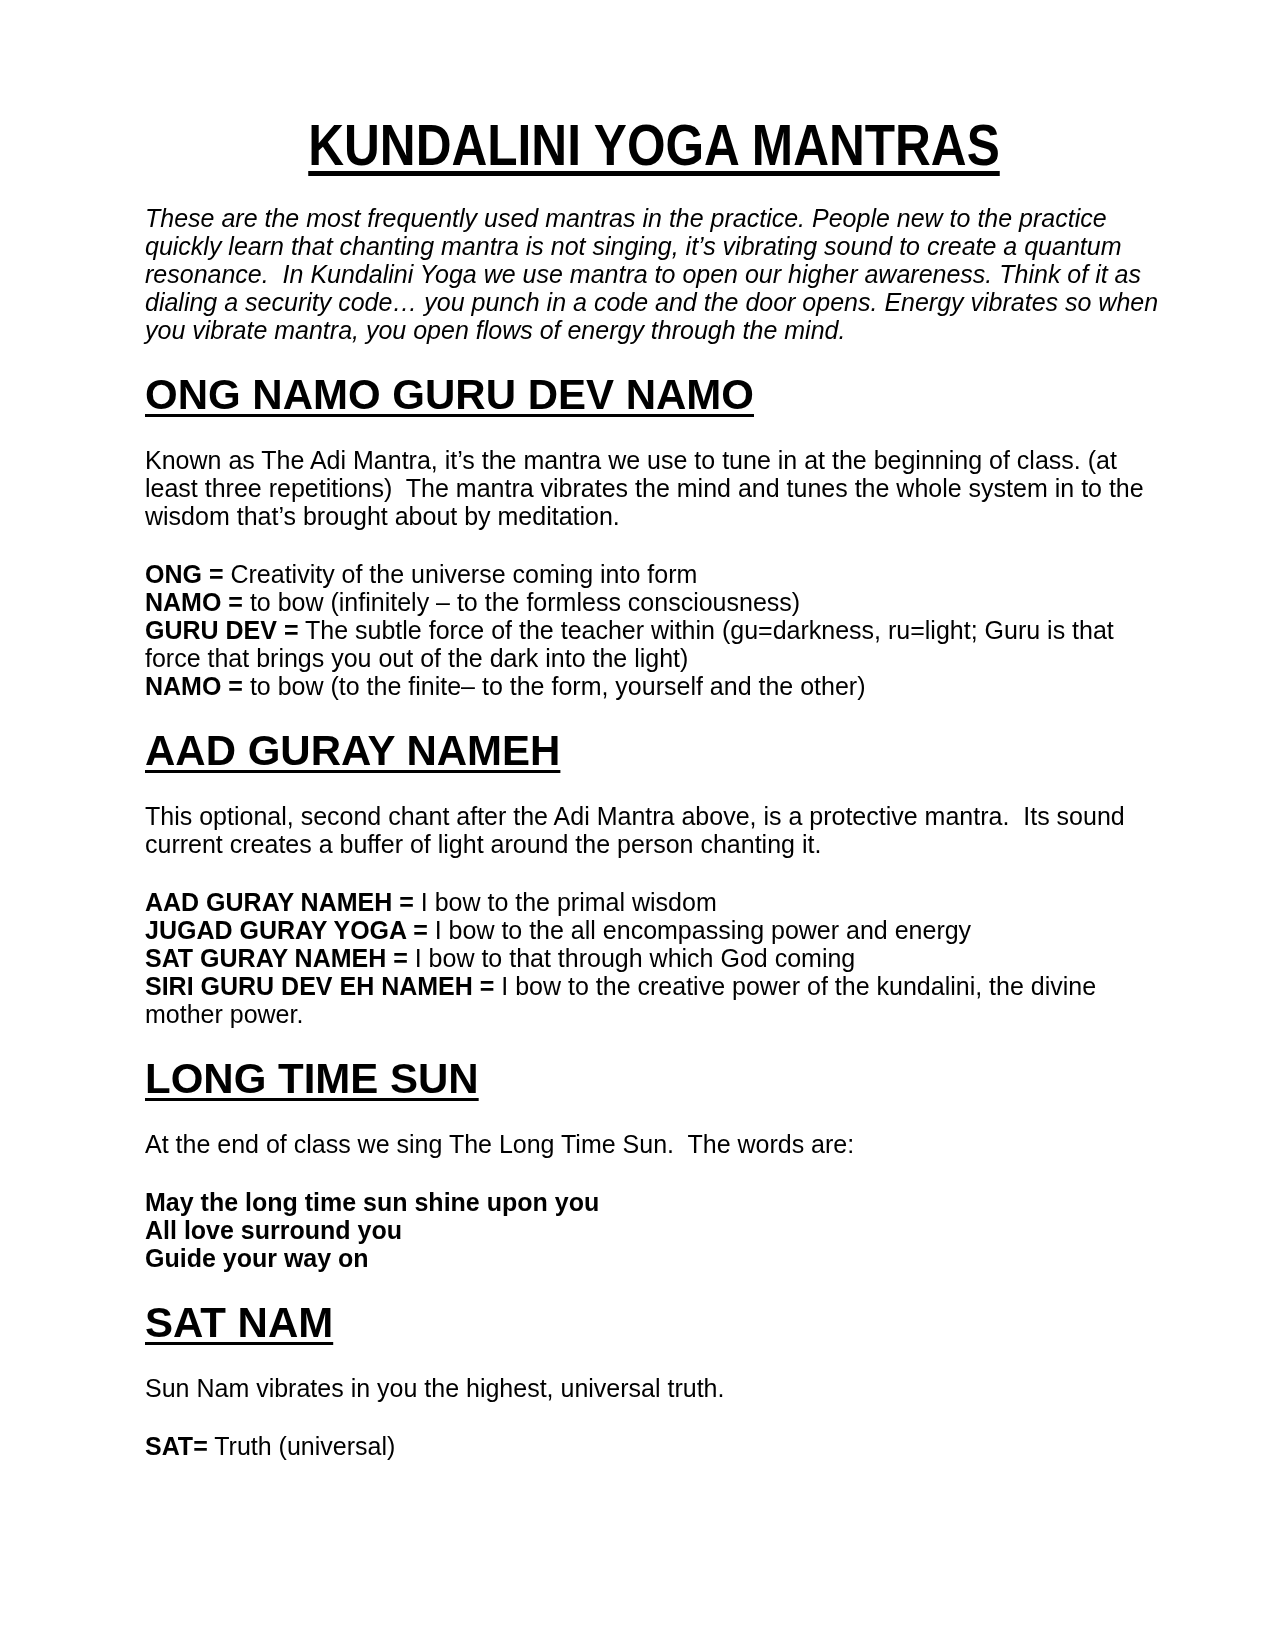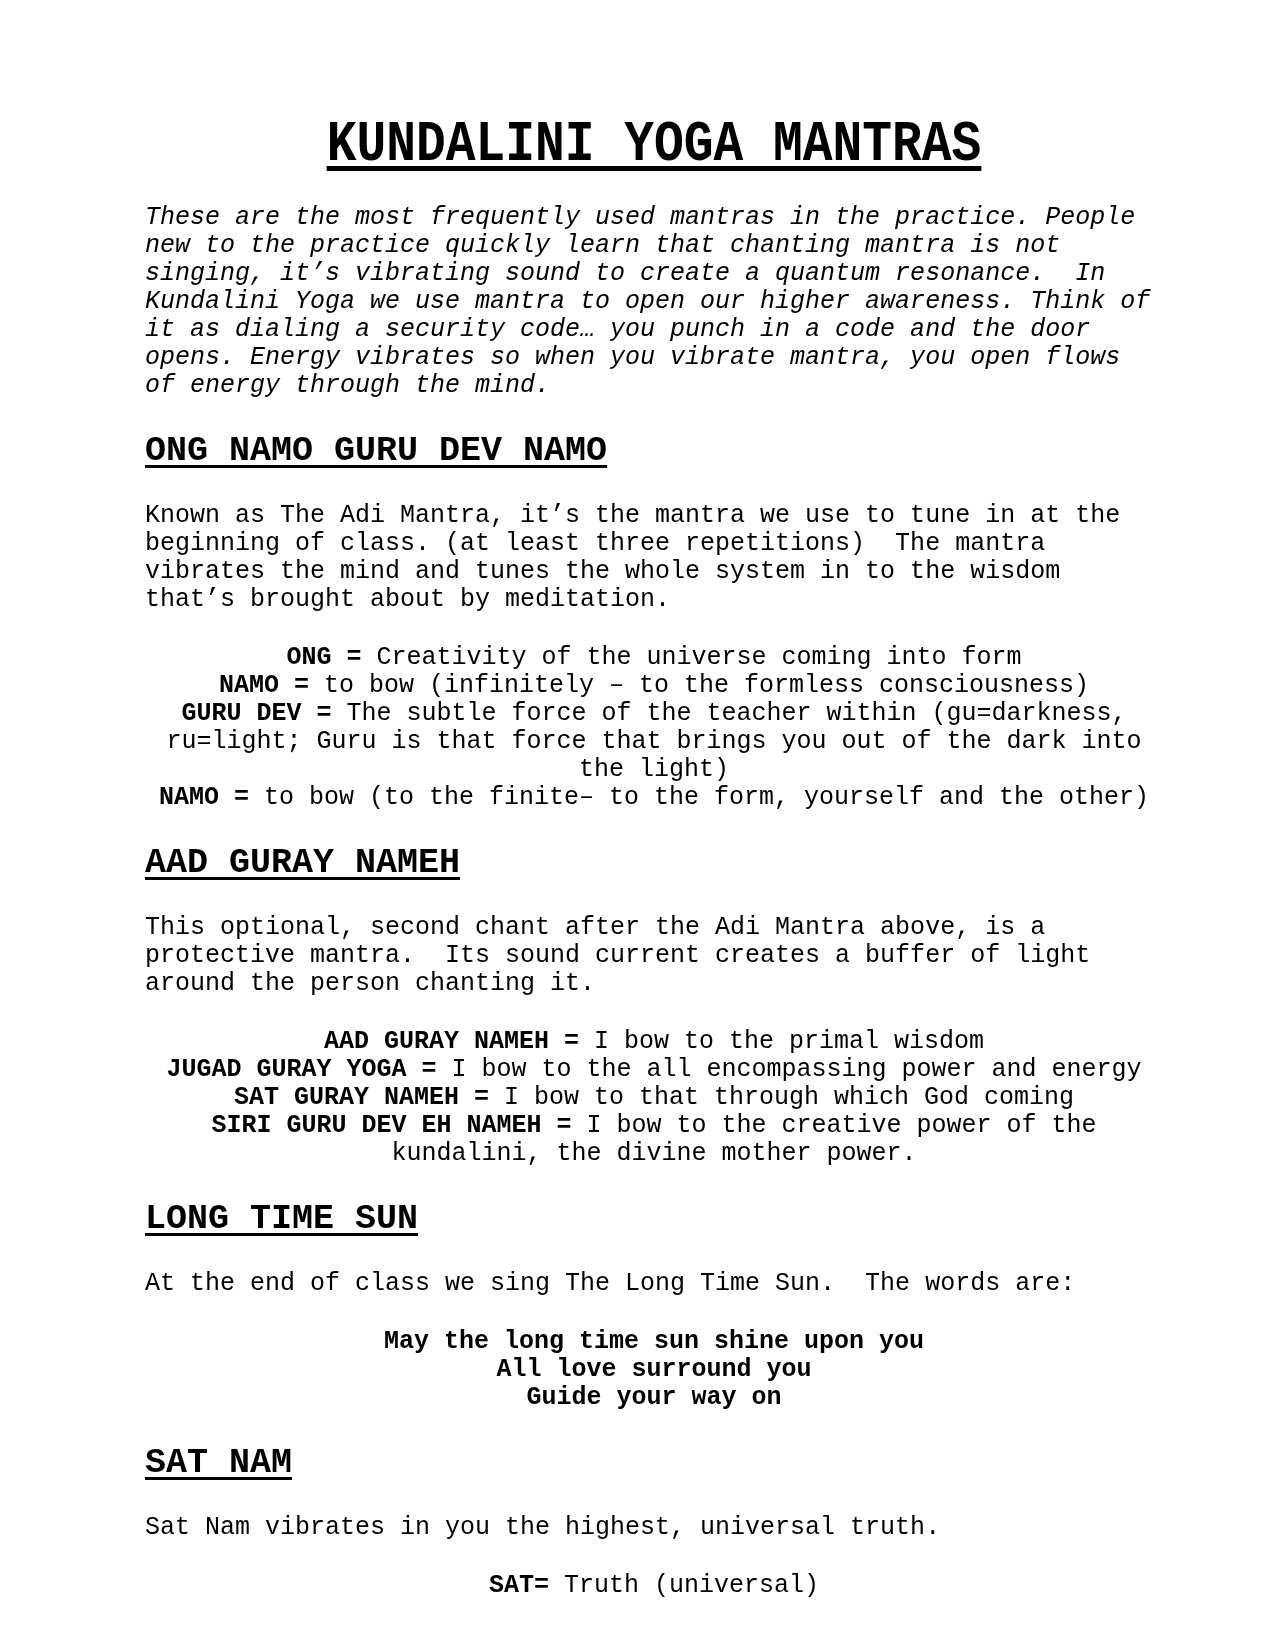--- a/index.html
+++ b/index.html
@@ -12,21 +12,20 @@
     font-size: 25px;
     line-height: 28px;
   }
   .page {
     box-sizing: border-box;
     width: 1275px;
     height: 1650px;
     padding: 112px 112px 0 145px;
     overflow: hidden;
     background: #ffffff;
-    font-family: Liberation Mono, monospace;
   }
   h1.doc-title {
     font-size: 57px;
     line-height: 66px;
     font-weight: 700;
     text-align: center;
     margin: 0 0 26px 0;
     text-decoration: underline;
     text-decoration-thickness: 5px;
     text-underline-offset: 6px;
@@ -34,33 +33,33 @@
     transform-origin: 50% 50%;
     white-space: nowrap;
   }
   p.intro {
     font-style: italic;
     margin: 6px 0 30px 0;
     white-space: pre-wrap;
   }
   section { margin: 0; }
   h2.section-heading {
-    font-size: 35px;
+    font-size: 42px;
     line-height: 42px;
     font-weight: 700;
     margin: 0 0 30px 0;
     text-decoration: underline;
     text-decoration-thickness: 3px;
     text-underline-offset: 5px;
   }
   p.body-para {
     margin: 0 0 30px 0;
     white-space: pre-wrap;
   }
-  .entries { margin: 0 0 30px 0; text-align: center; }
+  .entries { margin: 0 0 30px 0; }
   .entry { white-space: pre-wrap; }
   .entry b { font-weight: 700; }
 </style>
 </head>
 <body>
 
 <div class="page">
 
   <h1 class="doc-title">KUNDALINI YOGA MANTRAS</h1>
 
@@ -93,19 +92,19 @@
     <p class="body-para">At the end of class we sing The Long Time Sun.  The words are:</p>
     <div class="entries">
       <div class="entry"><b>May the long time sun shine upon you</b><span></span></div>
       <div class="entry"><b>All love surround you</b><span></span></div>
       <div class="entry"><b>Guide your way on</b><span></span></div>
     </div>
   </section>
 
   <section>
     <h2 class="section-heading">SAT NAM</h2>
-    <p class="body-para">Sat Nam vibrates in you the highest, universal truth.</p>
+    <p class="body-para">Sun Nam vibrates in you the highest, universal truth.</p>
     <div class="entries">
       <div class="entry"><b>SAT=</b><span> Truth (universal)</span></div>
     </div>
   </section>
 
 </div>
 
 </body></html>

